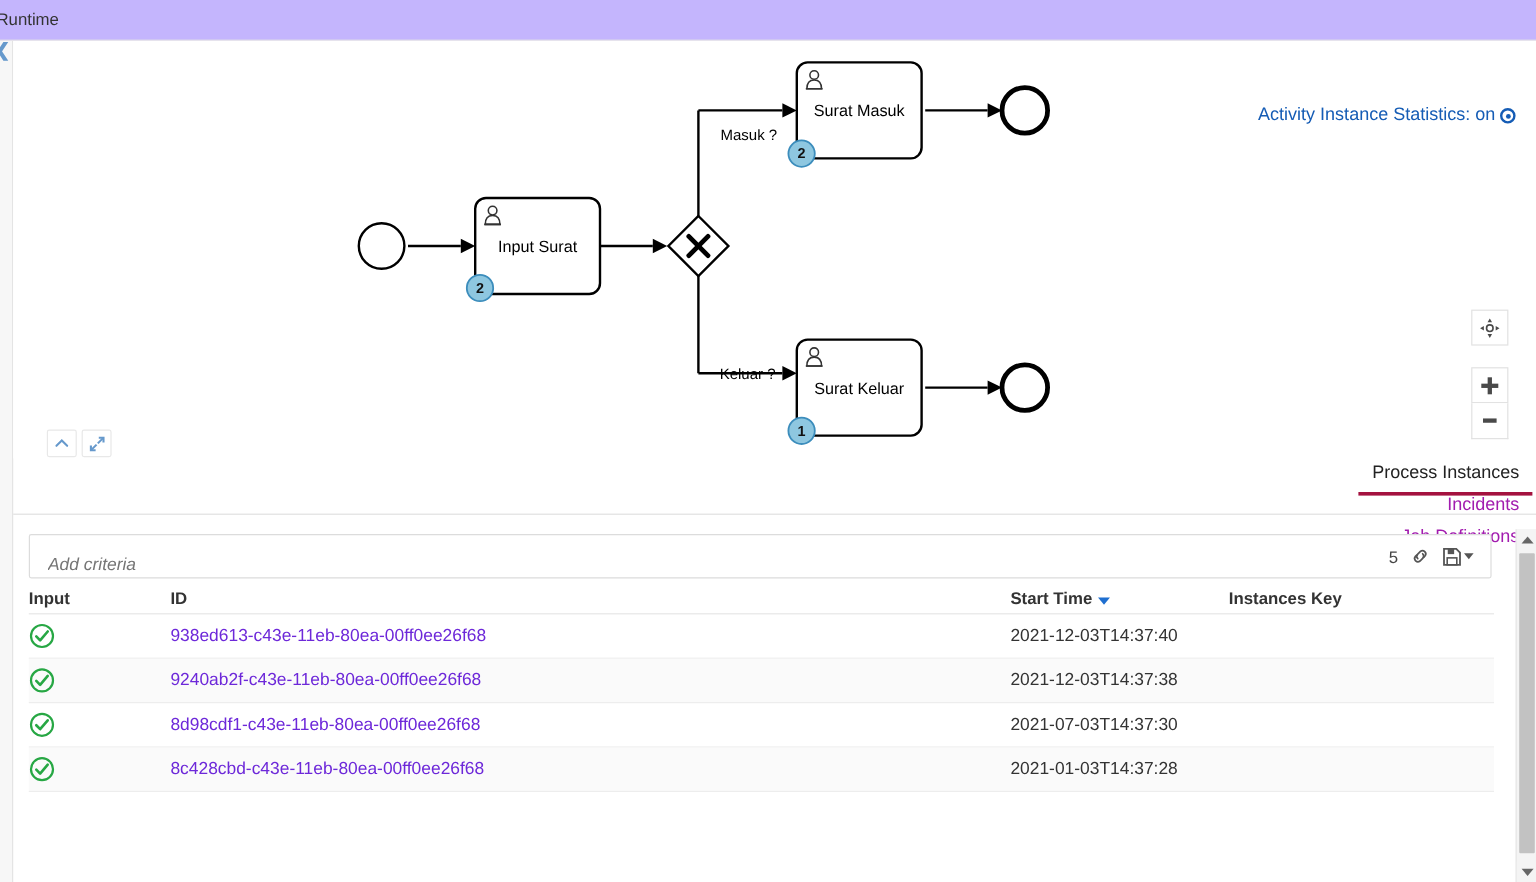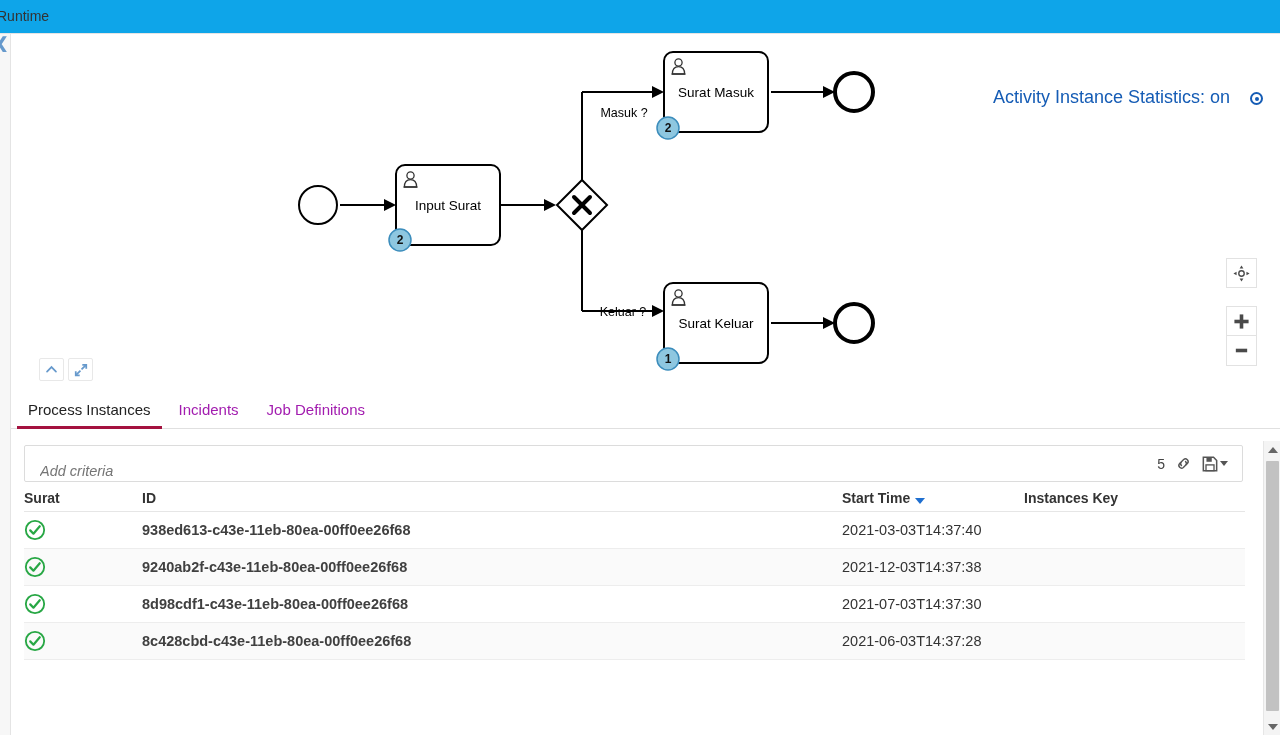--- a/index.html
+++ b/index.html
@@ -9,21 +9,21 @@
     overflow: hidden;
     background: #fff;
     font-family: "Liberation Sans", sans-serif;
     color: #333;
   }
   #app { position: relative; width: 1280px; height: 735px; }
 
   
   .topbar {
     position: absolute; left: 0; top: 0; width: 1280px; height: 34px;
-    background: #0ea5e9;
+    background: #c4b5fd;
     border-bottom: 1px solid #e4e4e4;
   }
   .topbar-title {
     position: absolute; left: -3px; top: 8px;
     font-size: 14px; color: #333; white-space: nowrap;
   }
 
   
   .left-rail {
     position: absolute; left: 0; top: 34px; width: 11px; height: 701px;
@@ -37,23 +37,23 @@
 
   
   .canvas {
     position: absolute; left: 11px; top: 34px;
     width: 1269px; height: 348px;
     background: #ffffff;
     overflow: hidden;
   }
   .ais-label {
     position: absolute; right: 17px; top: 53px;
-    font-size: 18px; color: #155cb5;
+    font-size: 15px; color: #155cb5;
     white-space: nowrap;
-    display: flex; align-items: center; gap: 20px;
+    display: flex; align-items: center; gap: 4px;
   }
   .ais-radio {
     display: inline-block; width: 13px; height: 13px;
     border-radius: 50%; border: 2px solid #155cb5;
     position: relative; top: 1px;
   }
   .ais-radio::after {
     content: ""; position: absolute; left: 2.5px; top: 2.5px;
     width: 4px; height: 4px; border-radius: 50%; background: #155cb5;
   }
@@ -96,20 +96,21 @@
   }
   .zbtn + .zbtn { border-top: none; }
 
   
   .tabs {
     position: absolute; left: 11px; top: 385px;
     width: 1269px; height: 44px;
     border-bottom: 1px solid #e0e0e0;
     display: flex; align-items: flex-end;
     padding-left: 3px;
+    flex-direction: column;
   }
   .tab {
     font-size: 15px; color: #a21caf;
     padding: 0 14px 10px 14px;
     white-space: nowrap;
     position: relative;
   }
   .tab.active { color: #222; }
   .tab.active::after {
     content: ""; position: absolute; left: 3px; right: 3px; bottom: -1px;
@@ -156,21 +157,21 @@
   }
   .trow {
     height: 37px; font-size: 14.5px;
     border-bottom: 1px solid #ededed;
   }
   .trow:nth-child(odd) { background: #fafafa; }
   .c-state { width: 118px; padding-left: 0px; }
   .c-id    { width: 700px; }
   .c-time  { width: 182px; }
   .c-bk    { flex: 1; }
-  .id-link { color: #404040; font-weight: bold; }
+  .id-link { color: #6d28d9; }
   .sort-caret {
     display: inline-block; margin-left: 5px;
     width: 0; height: 0; border-left: 5px solid transparent;
     border-right: 5px solid transparent; border-top: 6px solid #1f6fd0;
     position: relative; top: 1px;
   }
   .ok-icon { display: block; }
 
   
   .scrollbar {
@@ -368,39 +369,39 @@
           <rect x="5" y="1.5" width="6" height="5" fill="#555"></rect>
           <rect x="4.5" y="10" width="9" height="6.5" fill="none" stroke="#555" stroke-width="1.5"></rect>
         </svg>
         <span class="caret-dn"></span>
       </span>
     </div>
   </div>
 
   <div class="table">
     <div class="thead">
-      <div class="c-state">Surat</div>
+      <div class="c-state">Input</div>
       <div class="c-id">ID</div>
       <div class="c-time">
         <span>Start Time</span><span class="sort-caret"></span>
       </div>
       <div class="c-bk">Instances Key</div>
     </div>
 
     <div class="trow">
       <div class="c-state">
         <svg class="ok-icon" width="22" height="22" viewBox="0 0 24 24">
           <circle cx="12" cy="12" r="10" fill="none" stroke="#27a744" stroke-width="2"></circle>
           <path d="M6.8,12.4 L10.3,16 L17.2,7.9" fill="none" stroke="#27a744" stroke-width="2.4" stroke-linecap="round" stroke-linejoin="round"></path>
         </svg>
       </div>
       <div class="c-id">
         <span class="id-link">938ed613-c43e-11eb-80ea-00ff0ee26f68</span>
       </div>
-      <div class="c-time">2021-03-03T14:37:40</div>
+      <div class="c-time">2021-12-03T14:37:40</div>
       <div class="c-bk"></div>
     </div>
 
     <div class="trow">
       <div class="c-state">
         <svg class="ok-icon" width="22" height="22" viewBox="0 0 24 24">
           <circle cx="12" cy="12" r="10" fill="none" stroke="#27a744" stroke-width="2"></circle>
           <path d="M6.8,12.4 L10.3,16 L17.2,7.9" fill="none" stroke="#27a744" stroke-width="2.4" stroke-linecap="round" stroke-linejoin="round"></path>
         </svg>
       </div>
@@ -428,21 +429,21 @@
     <div class="trow">
       <div class="c-state">
         <svg class="ok-icon" width="22" height="22" viewBox="0 0 24 24">
           <circle cx="12" cy="12" r="10" fill="none" stroke="#27a744" stroke-width="2"></circle>
           <path d="M6.8,12.4 L10.3,16 L17.2,7.9" fill="none" stroke="#27a744" stroke-width="2.4" stroke-linecap="round" stroke-linejoin="round"></path>
         </svg>
       </div>
       <div class="c-id">
         <span class="id-link">8c428cbd-c43e-11eb-80ea-00ff0ee26f68</span>
       </div>
-      <div class="c-time">2021-06-03T14:37:28</div>
+      <div class="c-time">2021-01-03T14:37:28</div>
       <div class="c-bk"></div>
     </div>
 
   </div>
 
   <div class="scrollbar">
     <div class="sb-arrow sb-up">
       <span class="tri-up"></span>
     </div>
     <div class="sb-thumb"></div>

